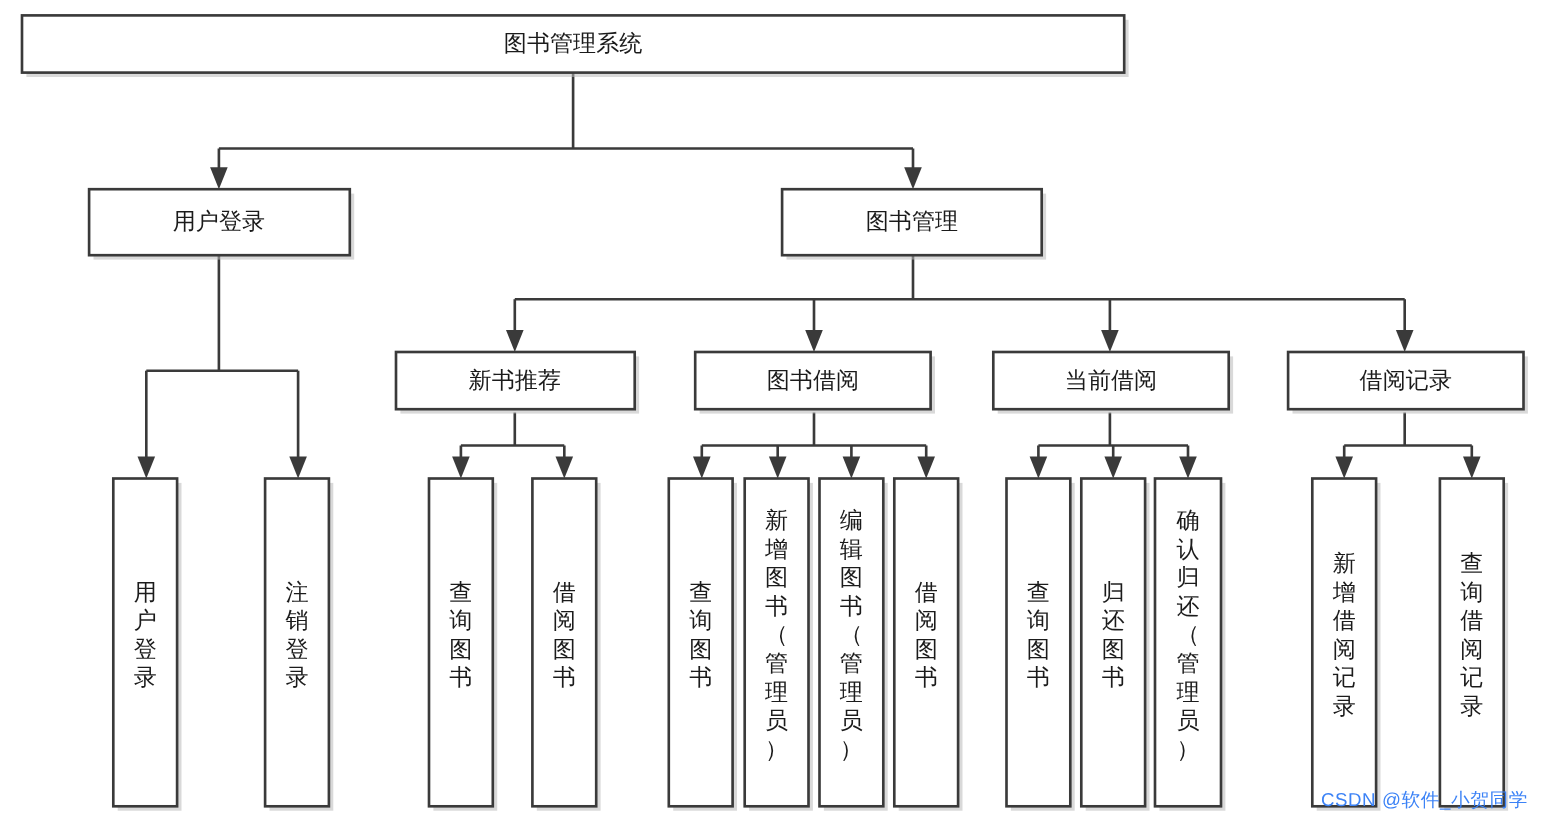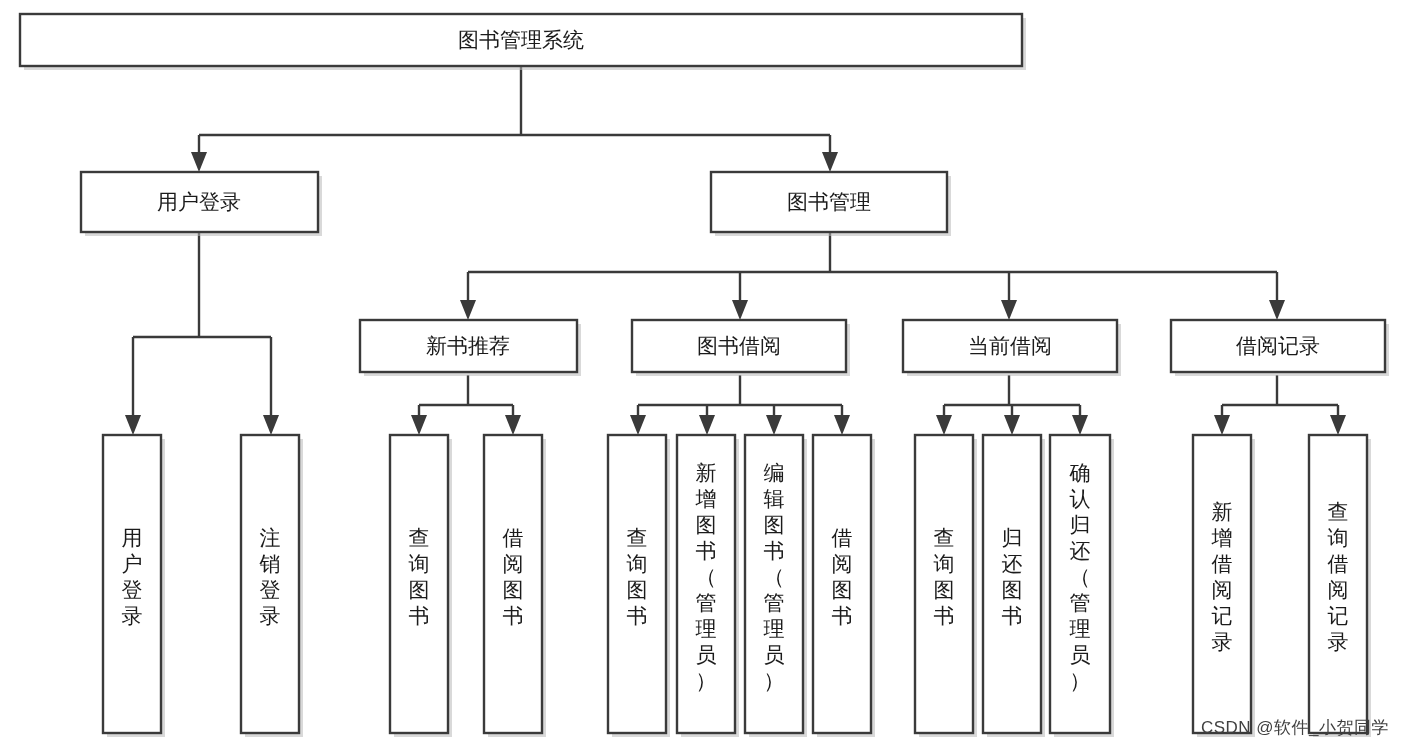--- a/index.html
+++ b/index.html
@@ -57,21 +57,21 @@
     font-size: 21px;
     fill: #1b1b1b;
     text-anchor: middle;
   }
   .watermark {
     position: absolute;
     right: 16px;
     bottom: 8px;
     font-family: "Liberation Sans", sans-serif;
     font-size: 17px;
-    color: #404040;
+    color: #3b82f6;
     letter-spacing: 0.5px;
     white-space: nowrap;
     user-select: none;
   }
 </style>
 </head>
 <body>
 
 <div id="diagram-root">
 

